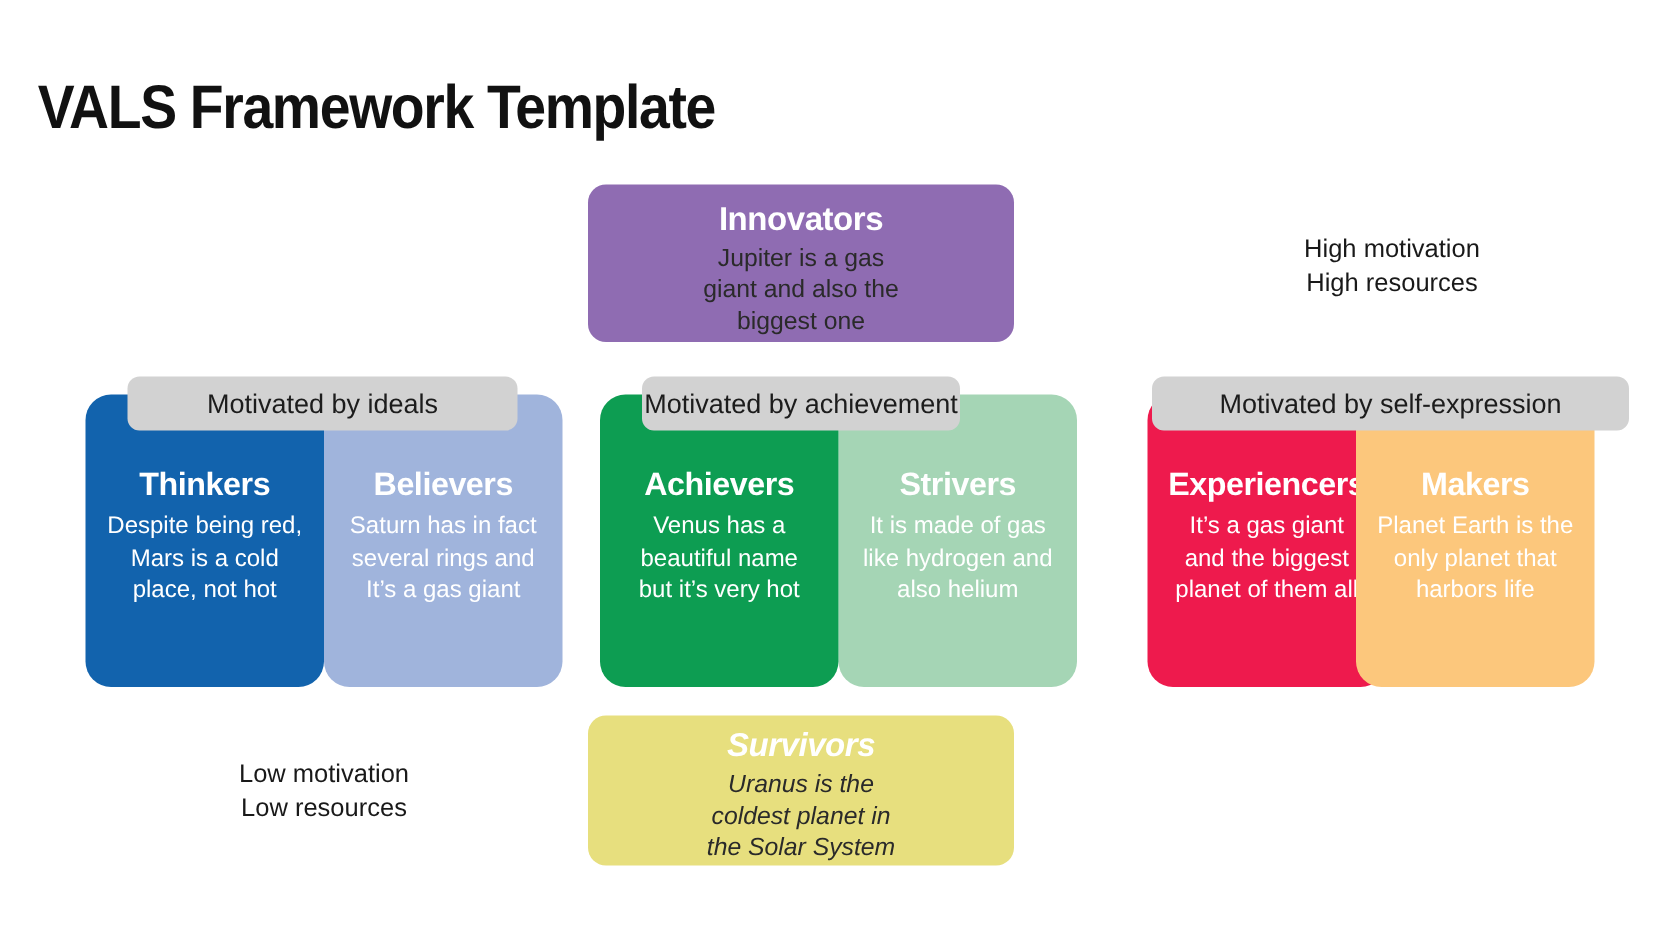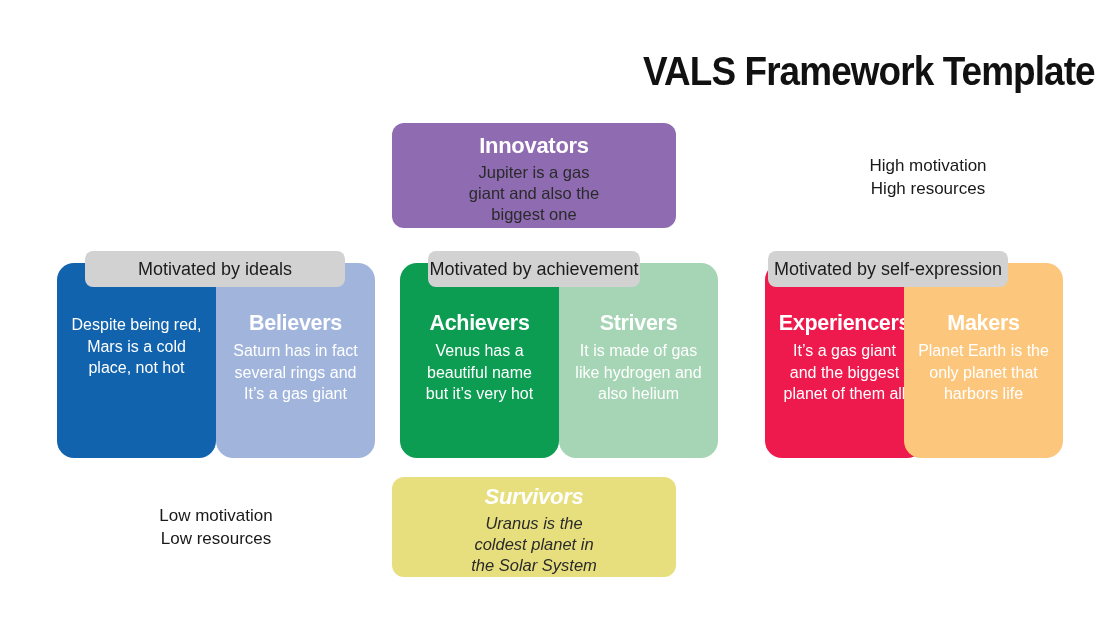--- a/index.html
+++ b/index.html
@@ -1,21 +1,21 @@
 <!DOCTYPE html>
 <html><head>
 <meta charset="utf-8">
 <style>
   html,body{margin:0;padding:0;background:#ffffff;}
   .canvas{
     position:relative;width:1120px;height:630px;background:#ffffff;
     font-family:"Liberation Sans", sans-serif;overflow:hidden;
   }
   .title{
-    position:absolute;top:48px;left:0;width:100%;text-align:right;
+    position:absolute;top:48px;left:0;width:100%;text-align:left;
     font-size:41px;font-weight:800;color:#111111;letter-spacing:-1px;margin:0;
   }
   .title span{display:inline-block;transform:scaleX(.9);transform-origin:center;}
   .hbox{
     position:absolute;left:392px;width:284px;border-radius:12px;
     text-align:center;box-sizing:border-box;
   }
   .hbox-top{top:123px;height:105px;padding-top:9px;}
   .hbox-bottom{top:477px;height:100px;padding-top:6px;font-style:italic;}
   .hbox-heading{
@@ -30,21 +30,21 @@
   }
   .annot-tr{left:808px;top:154px;}
   .annot-bl{left:96px;top:504px;}
   .pill{
     position:absolute;top:251px;height:36px;border-radius:8px;z-index:2;
     display:flex;align-items:center;justify-content:center;
     font-size:18px;color:#1c1c1c;
   }
   .pill-ideals{left:85px;width:260px;}
   .pill-achievement{left:428px;width:212px;}
-  .pill-selfexp{left:768px;width:240px;text-align:right;}
+  .pill-selfexp{left:768px;width:318px;text-align:right;}
   .card{
     position:absolute;top:263px;height:195px;width:159px;border-radius:17px;z-index:1;
     text-align:center;box-sizing:border-box;padding-top:47px;
   }
   .card-thinkers{left:57px;}
   .card-believers{left:216px;}
   .card-achievers{left:400px;}
   .card-strivers{left:559px;}
   .card-experiencers{left:765px;}
   .card-makers{left:904px;}
@@ -70,20 +70,21 @@
   </div>
 
   <div class="annot annot-tr">High motivation
 High resources</div>
 
   <div class="pill pill-ideals" style="background-color: rgb(210, 210, 210);">Motivated by ideals</div>
   <div class="pill pill-achievement" style="background-color: rgb(210, 210, 210);">Motivated by achievement</div>
   <div class="pill pill-selfexp" style="background-color: rgb(210, 210, 210);">Motivated by self-expression</div>
 
   <div class="card card-thinkers" style="background-color: rgb(18, 99, 173);">
+    <div class="card-heading">Thinkers</div>
     <div class="card-body">Despite being red,
 Mars is a cold
 place, not hot</div>
   </div>
 
   <div class="card card-believers" style="background-color: rgb(160, 180, 220);">
     <div class="card-heading">Believers</div>
     <div class="card-body">Saturn has in fact
 several rings and
 It’s a gas giant</div>

